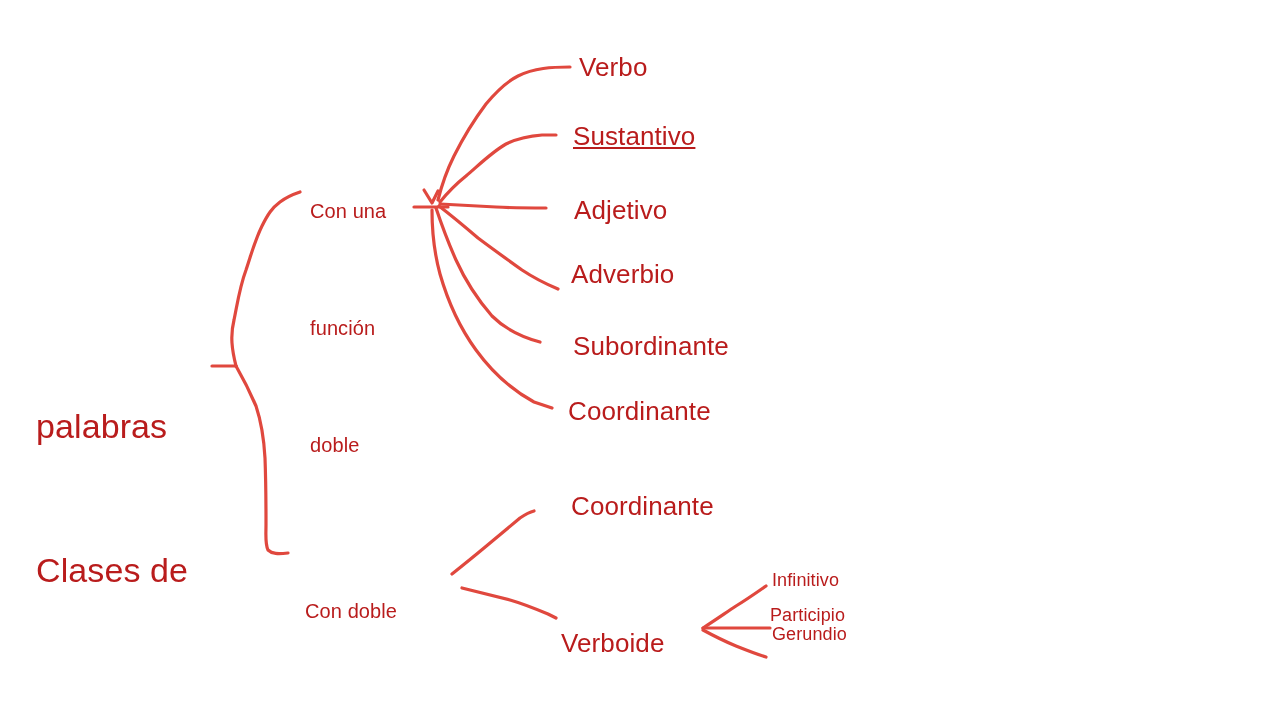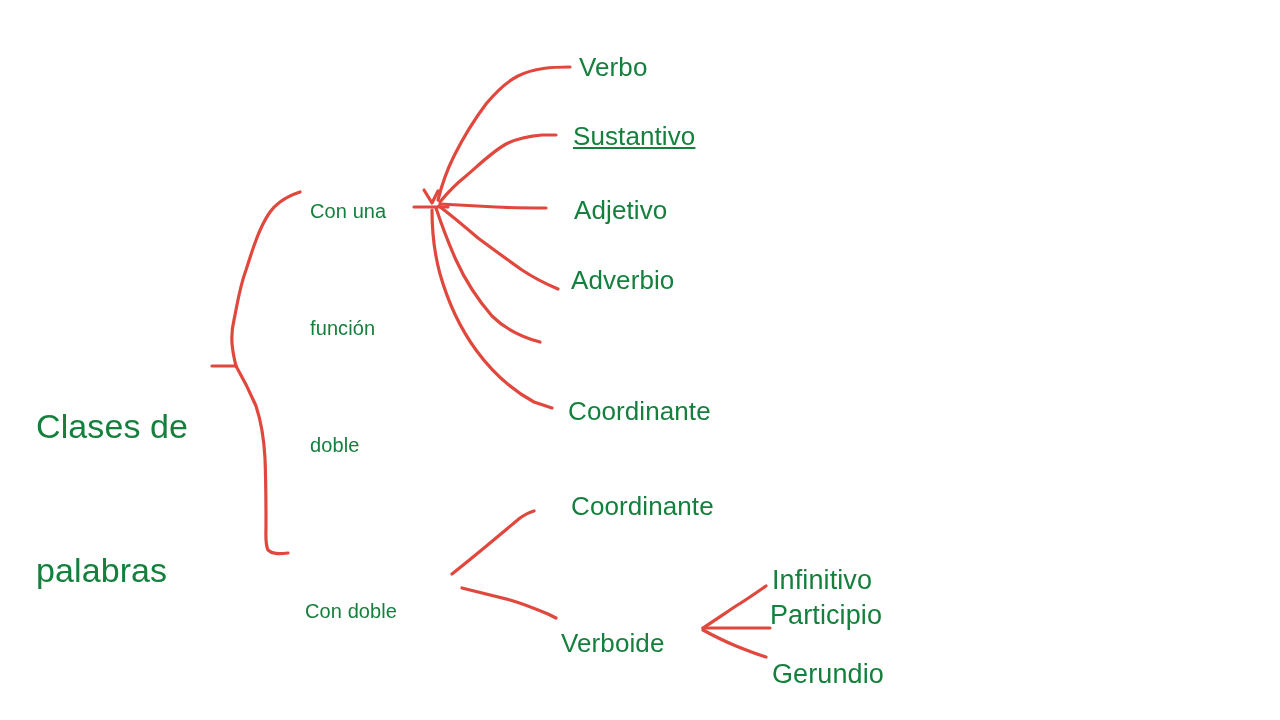--- a/index.html
+++ b/index.html
@@ -19,38 +19,38 @@
   #links {
     position: absolute;
     left: 0;
     top: 0;
     width: 1280px;
     height: 720px;
     pointer-events: none;
   }
   .node {
     position: absolute;
-    color: #15803d;
+    color: #b91c1c;
     white-space: pre;
     letter-spacing: 0.1px;
   }
   .node-root {
     font-size: 34px;
     line-height: 48px;
   }
   .node-branch {
     font-size: 20px;
     line-height: 39px;
   }
   .node-leaf {
     font-size: 26px;
     line-height: 30px;
   }
   .node-leaf-tight {
-    font-size: 27px;
+    font-size: 18px;
     line-height: 35px;
   }
 </style>
 </head>
 <body>
 
 <div id="canvas">
 
   <svg id="links" viewBox="0 0 1280 720" width="1280" height="720" xmlns="http://www.w3.org/2000/svg">
     <g fill="none" stroke="#e0483e" stroke-width="3.2" stroke-linecap="round" stroke-linejoin="round">
@@ -110,50 +110,51 @@
                C746,600 756,593 766,586"></path>
 
       <path d="M703,628 L770,628"></path>
 
       <path d="M703,630 C714,636 724,641 736,646
                C746,650 756,654 766,657"></path>
     </g>
   </svg>
 
   <div class="node node-root" style="left:36px; top:306px; width:200px;">
+    <div>palabras</div>
     <div>Clases de</div>
-    <div>palabras</div>
   </div>
 
   <div class="node node-branch" style="left:310px; top:114px; width:130px;">
     <div>Con una</div>
     <div>función</div>
     <div>doble</div>
   </div>
 
   <div class="node node-leaf" style="left:579px; top:52px;">Verbo</div>
 
   <div class="node node-leaf" style="left:573px; top:121px;text-decoration:underline;">Sustantivo</div>
 
   <div class="node node-leaf" style="left:574px; top:195px;">Adjetivo</div>
 
-  <div class="node node-leaf" style="left:571px; top:265px;">Adverbio</div>
+  <div class="node node-leaf" style="left:571px; top:259px;">Adverbio</div>
 
+  <div class="node node-leaf" style="left:573px; top:331px;">Subordinante</div>
 
   <div class="node node-leaf" style="left:568px; top:396px;">Coordinante</div>
 
   <div class="node node-branch" style="left:305px; top:514px; width:160px;">
     <div>Con doble</div>
     <div>función</div>
     
   </div>
 
   <div class="node node-leaf" style="left:571px; top:491px;">Coordinante</div>
 
   <div class="node node-leaf" style="left:561px; top:628px;">Verboide</div>
 
   <div class="node node-leaf-tight" style="left:772px; top:563px;">Infinitivo</div>
 
   <div class="node node-leaf-tight" style="left:770px; top:598px;text-align:right;">Participio</div>
 
-  <div class="node node-leaf-tight" style="left:772px; top:657px;">Gerundio</div>
+  <div class="node node-leaf-tight" style="left:772px; top:617px;">Gerundio</div>
 
 </div>
 
 </body></html>

